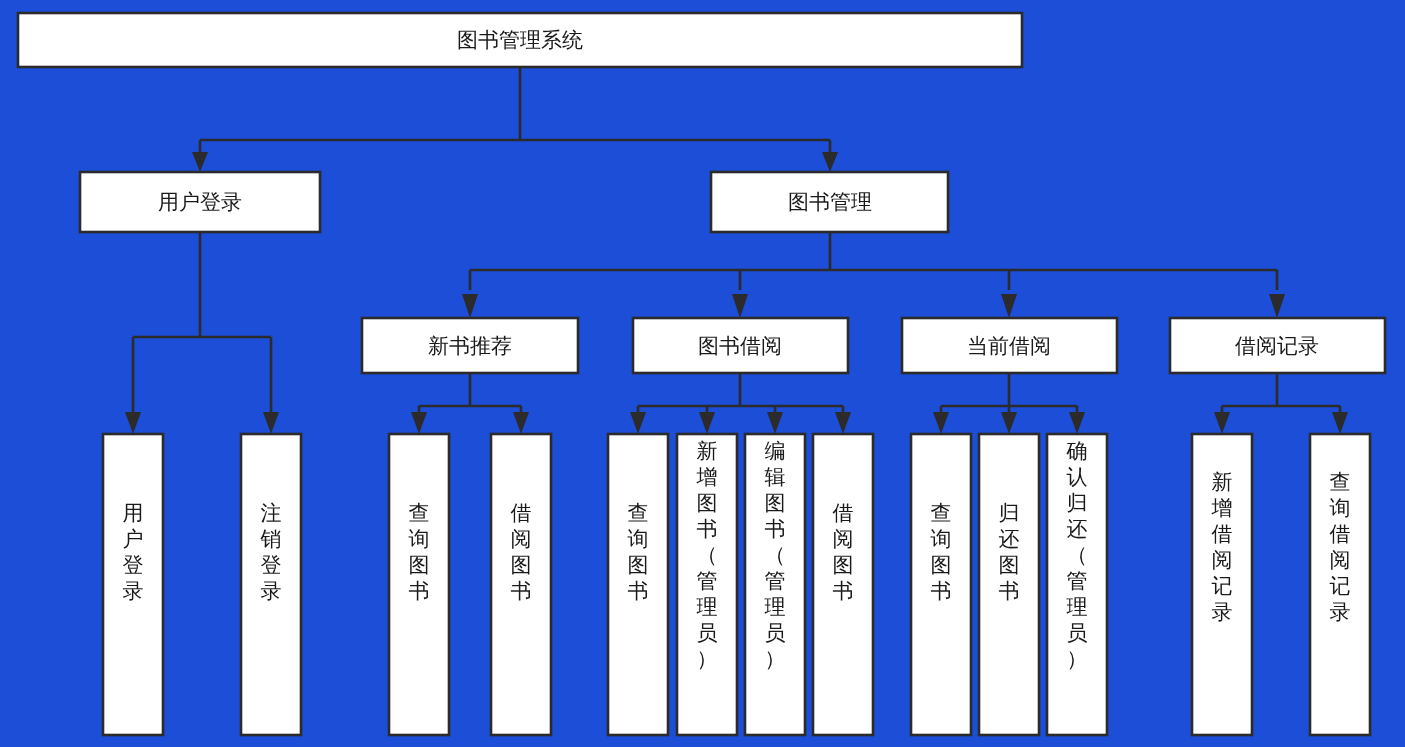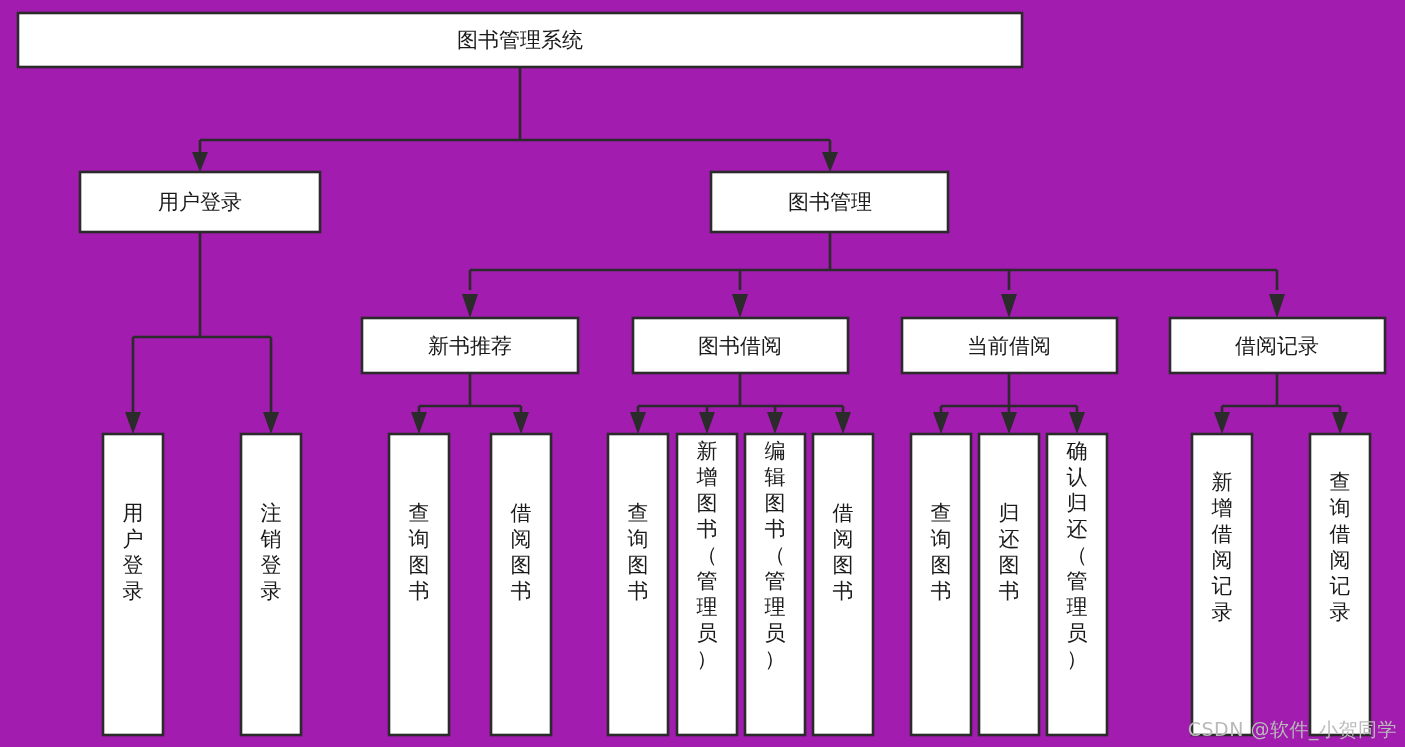--- a/index.html
+++ b/index.html
@@ -10,21 +10,21 @@
   body {
     width: 1405px;
     height: 747px;
     font-family: "DejaVu Sans", "Liberation Sans", sans-serif;
     overflow: hidden;
   }
   #diagram-root {
     position: relative;
     width: 1405px;
     height: 747px;
-    background: #a21caf;
+    background: #1d4ed8;
     text-decoration: underline;
   }
   svg#flow {
     position: absolute;
     left: 0;
     top: 0;
     width: 1405px;
     height: 747px;
     display: block;
   }
@@ -221,14 +221,13 @@
         <rect class="node-rect" x="1192" y="434" width="60" height="301"></rect>
         <text class="node-label-v" x="1222" y="489"><tspan x="1222" dy="0">新</tspan><tspan x="1222" dy="26">增</tspan><tspan x="1222" dy="26">借</tspan><tspan x="1222" dy="26">阅</tspan><tspan x="1222" dy="26">记</tspan><tspan x="1222" dy="26">录</tspan></text>
       </g>
       <g>
         <rect class="node-rect" x="1310" y="434" width="60" height="301"></rect>
         <text class="node-label-v" x="1340" y="489"><tspan x="1340" dy="0">查</tspan><tspan x="1340" dy="26">询</tspan><tspan x="1340" dy="26">借</tspan><tspan x="1340" dy="26">阅</tspan><tspan x="1340" dy="26">记</tspan><tspan x="1340" dy="26">录</tspan></text>
       </g>
     </g>
   </svg>
 
-  <div class="watermark">CSDN @软件_小贺同学</div>
 </div>
 
 </body></html>

